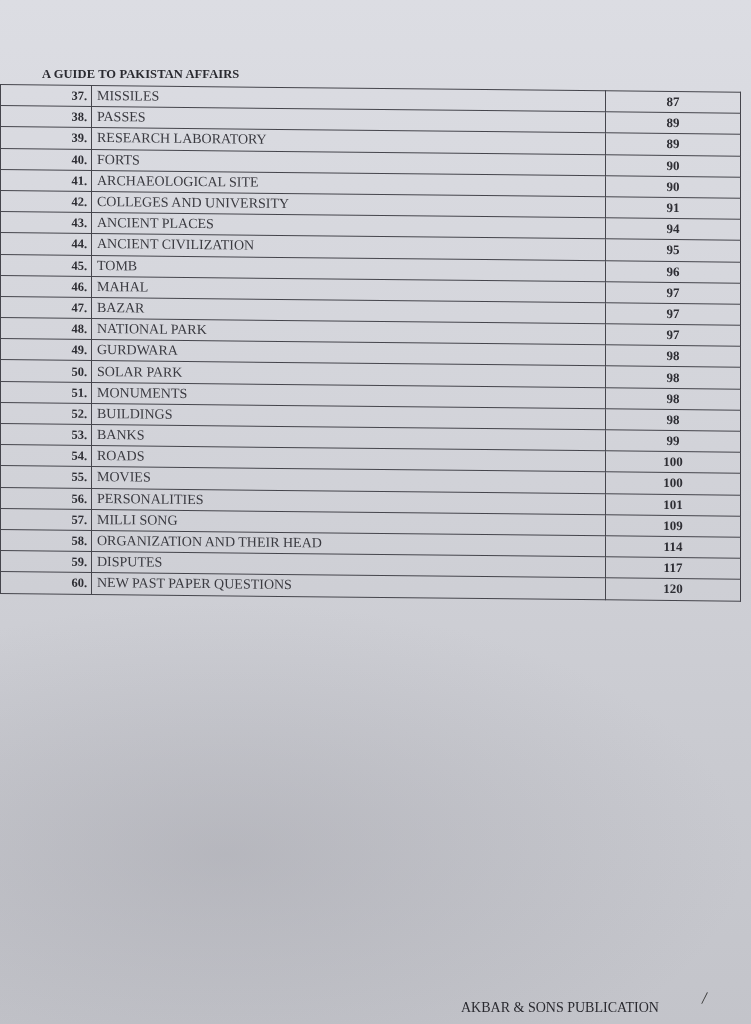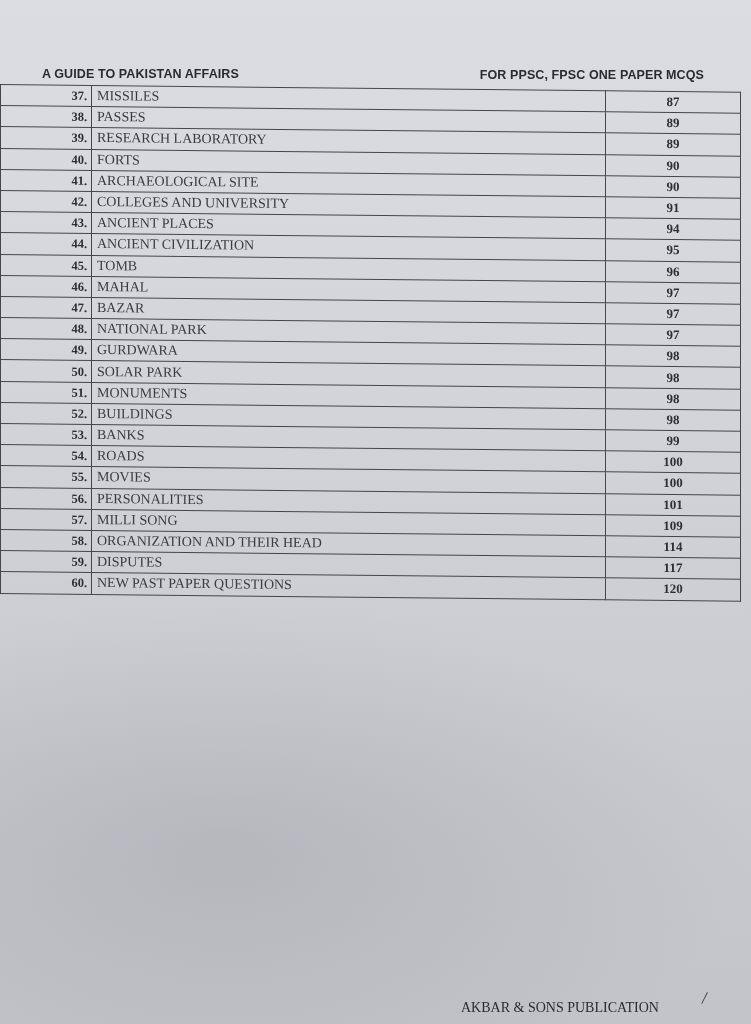--- a/index.html
+++ b/index.html
@@ -9,21 +9,21 @@
     font-family: "Liberation Serif", serif;
     color: #2e2e34;
   }
   .shade {
     position: absolute; left: 0; top: 600px; width: 751px; height: 424px;
     background: radial-gradient(ellipse at 30% 60%, rgba(150,150,158,0.35), rgba(0,0,0,0) 70%);
     pointer-events: none;
   }
   .header {
     position: absolute; top: 67px; left: 42px; width: 662px; height: 16px;
-    font-family: Liberation Sans, sans-serif; font-weight: bold; font-size: 12.5px;
+    font-family: Liberation Serif, serif; font-weight: bold; font-size: 12.5px;
     color: #2a2a30; letter-spacing: 0.1px;
   }
   .header .left { position: absolute; left: 0; top: 0; }
   .header .right { position: absolute; right: 0; top: 1px; }
   .toc {
     position: absolute; top: 84px; left: 0;
     border-collapse: collapse;
     transform: skewY(0.6deg); transform-origin: left top;
   }
   .toc td {
@@ -40,21 +40,20 @@
   }
   .mark { position: absolute; top: 988px; left: 702px; font-size: 18px; color: #333; transform: rotate(8deg); }
 </style>
 </head>
 <body>
 
 <div class="shade"></div>
 
 <div class="header">
   <span class="left">A GUIDE TO PAKISTAN AFFAIRS</span>
-  <span class="right">FOR PPSC, FPSC ONE PAPER MCQS</span>
 </div>
 
 <table class="toc">
   <tbody id="toc-body">
       <tr>
         <td class="num">37.</td>
         <td class="title">MISSILES</td>
         <td class="page">87</td>
       </tr>
       <tr>

